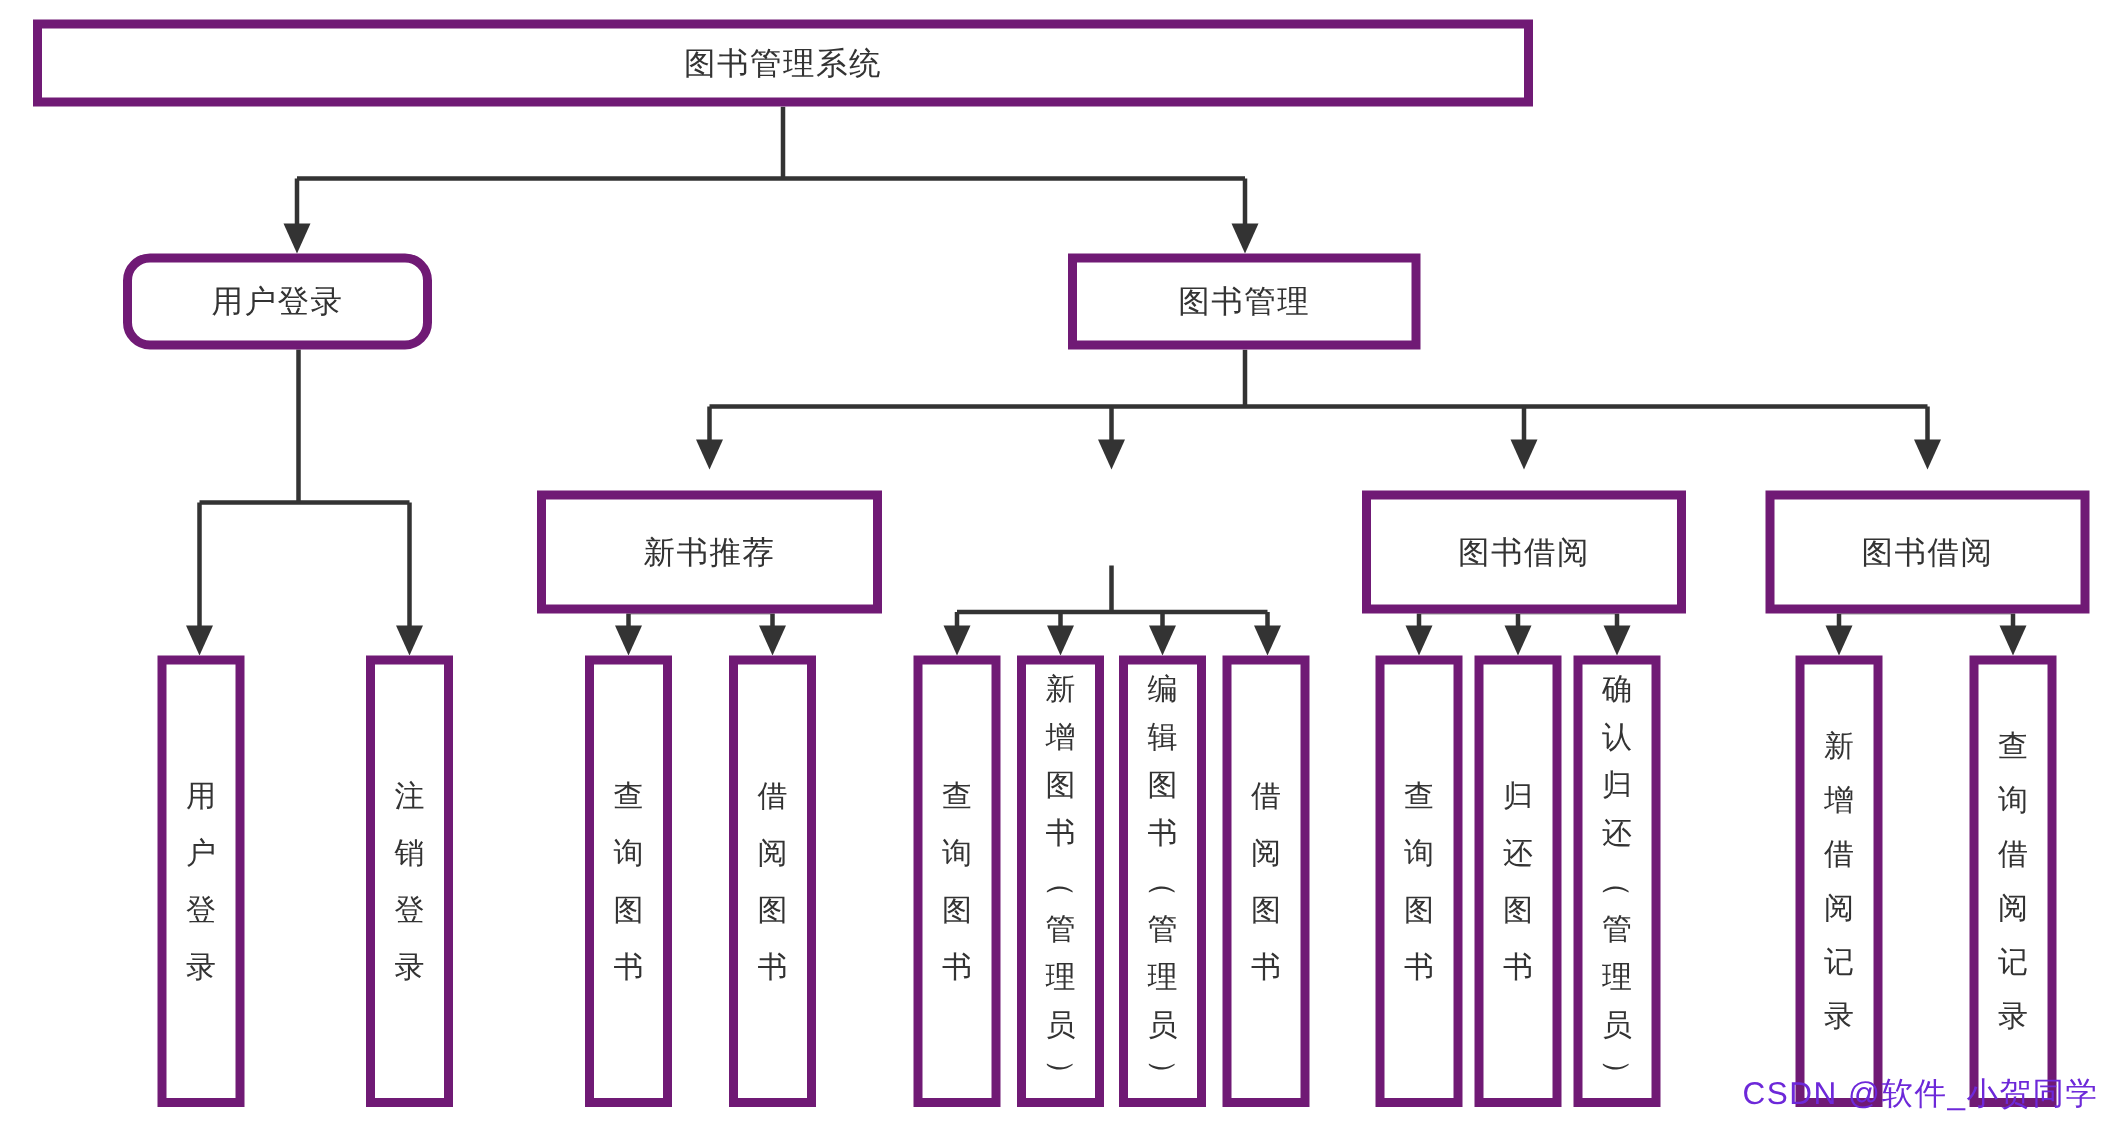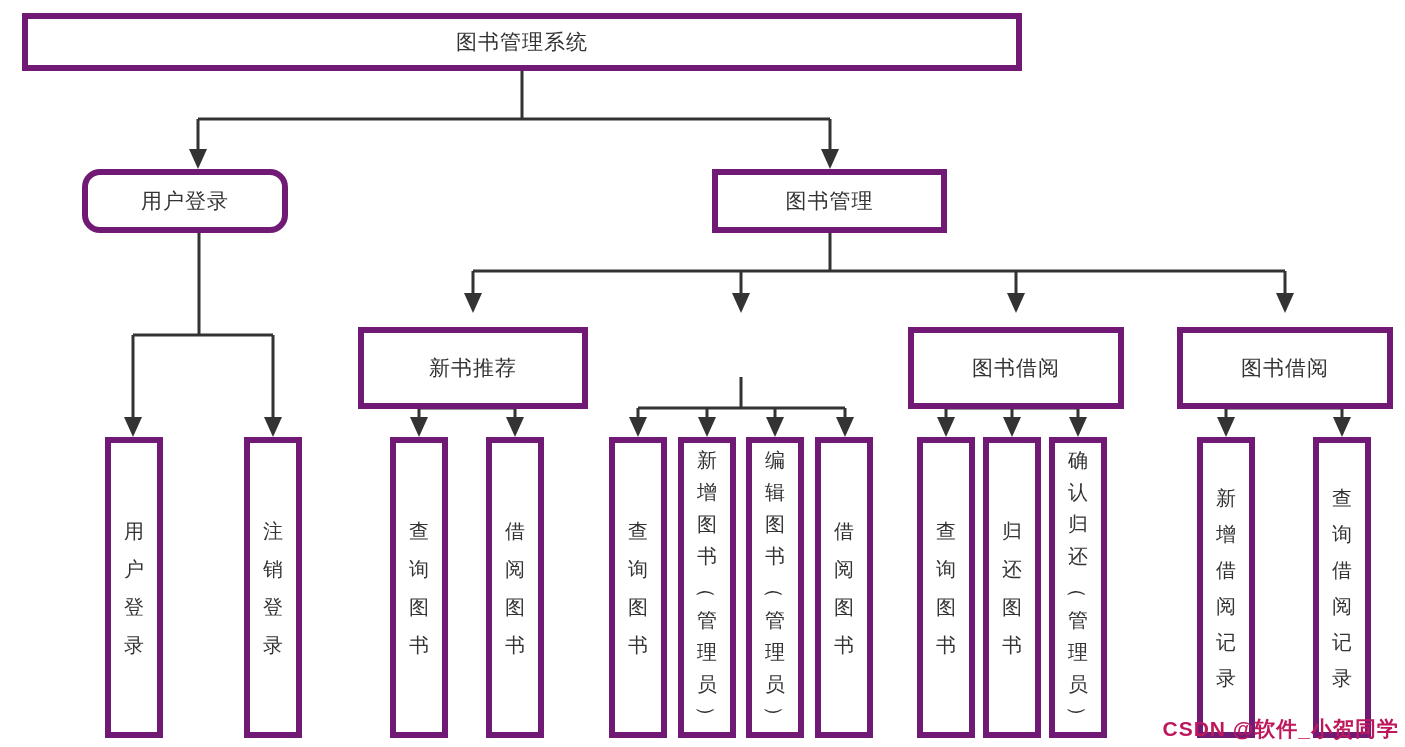--- a/index.html
+++ b/index.html
@@ -61,24 +61,23 @@
     line-height: 22px;
     width: 100%;
     text-align: center;
   }
   .vchar.rot { transform: rotate(90deg); }
   #watermark {
     position: absolute;
     right: 6px;
     bottom: 4px;
     font-size: 21px;
-    color: #be185d;
+    color: #6d28d9;
     letter-spacing: 1px;
     white-space: nowrap;
-    font-weight: bold;
   }
 </style>
 </head>
 <body>
 
 <div id="stage">
 
   <svg id="connectors" viewBox="0 0 1405 747" xmlns="http://www.w3.org/2000/svg">
     <g stroke="#333333" stroke-width="3" fill="none">
 

